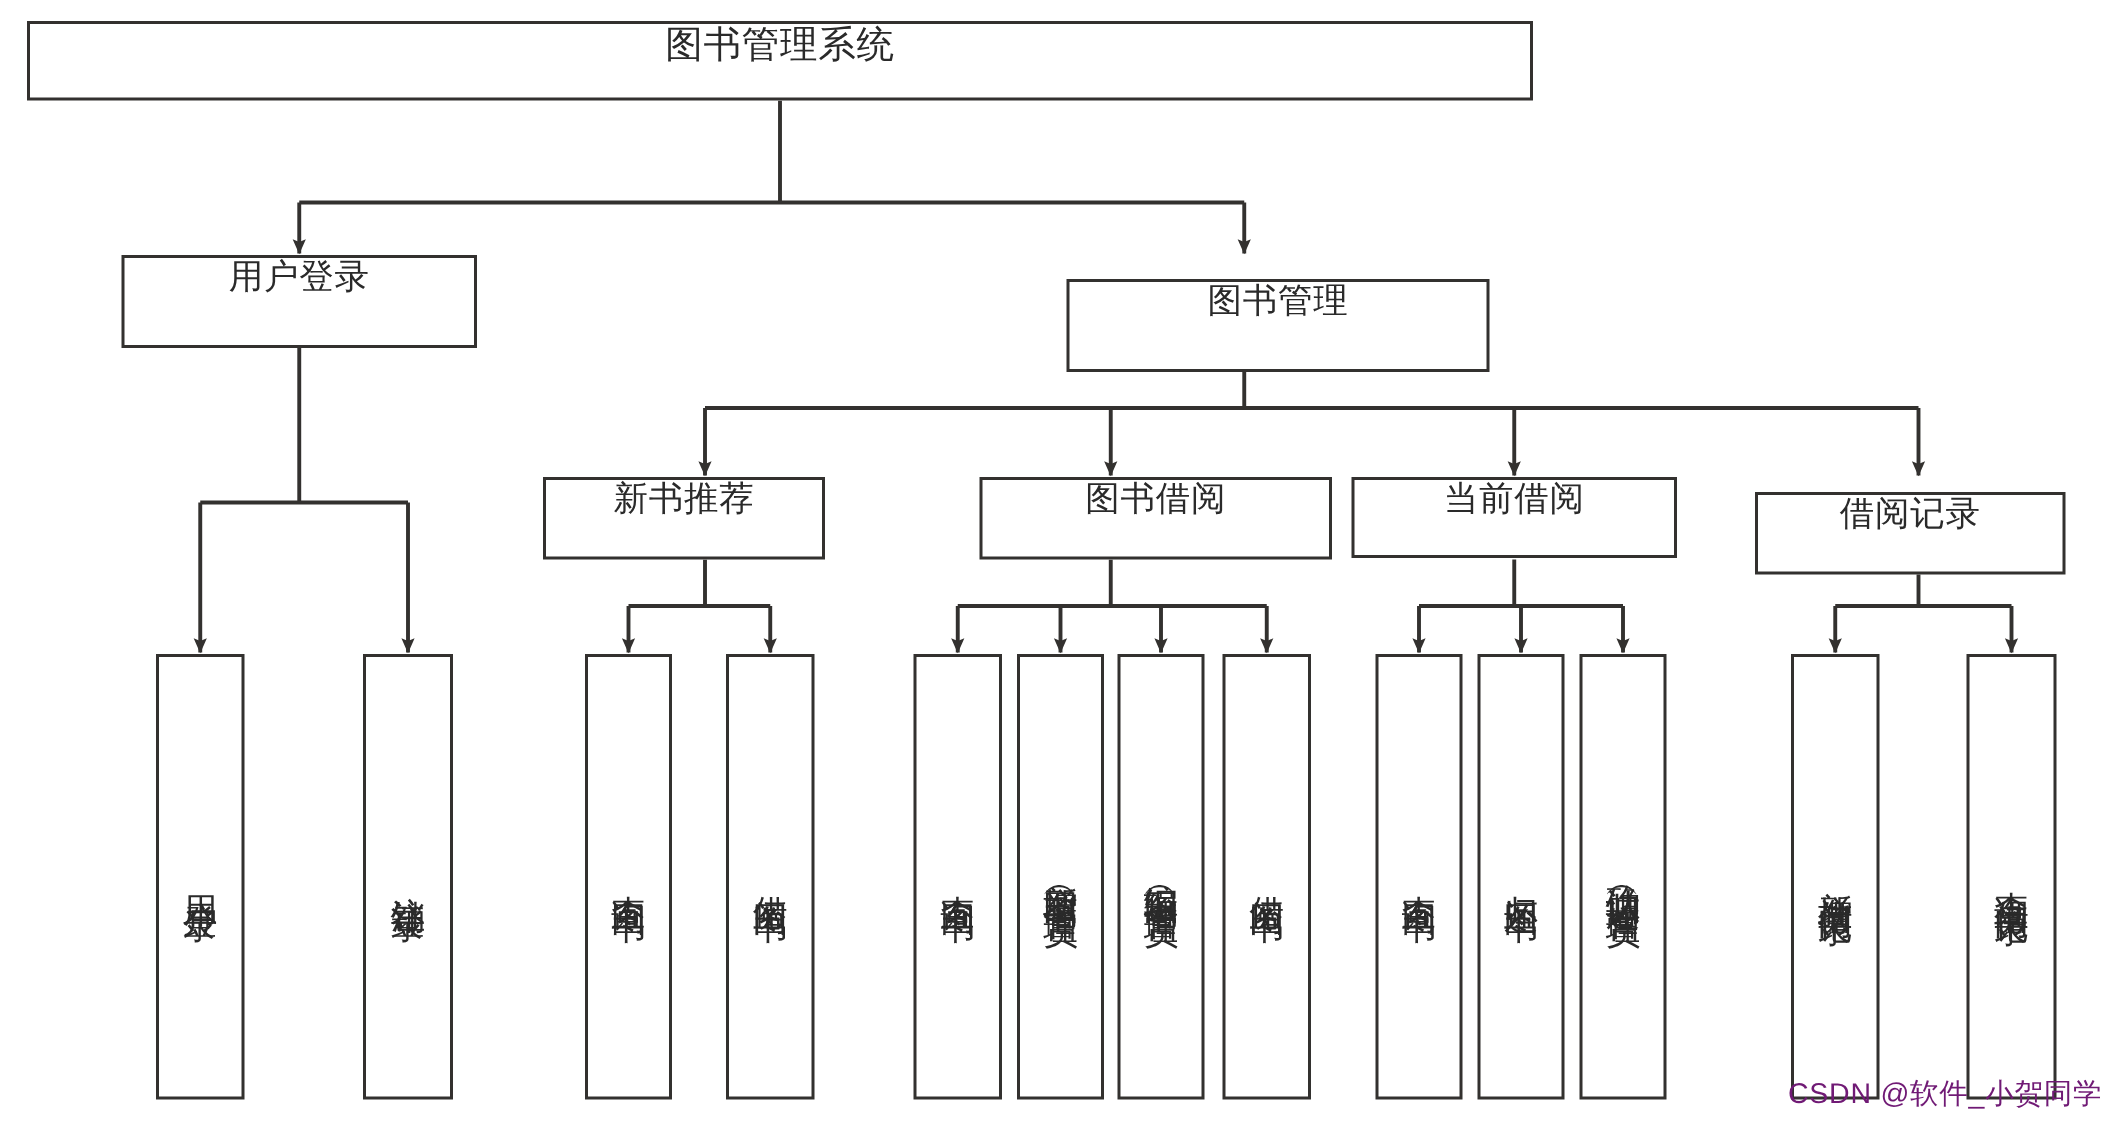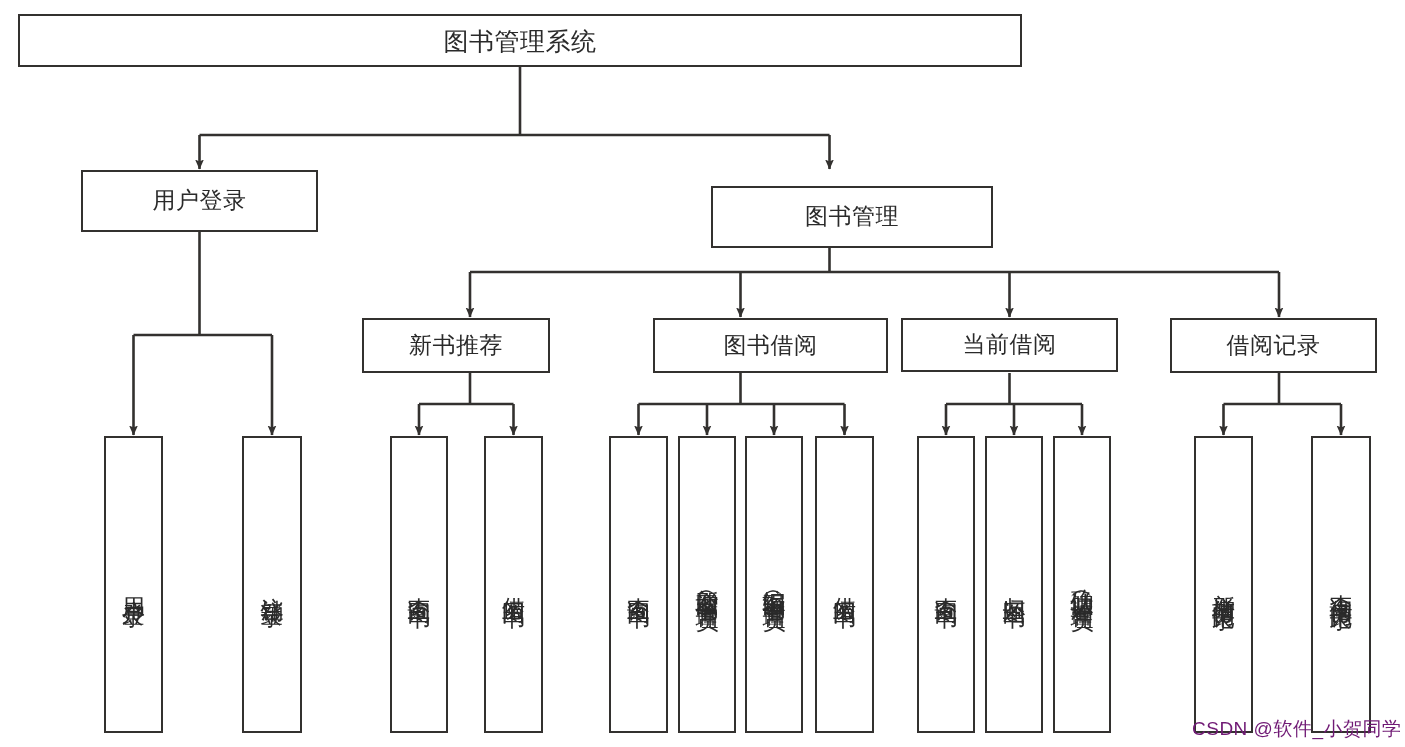--- a/index.html
+++ b/index.html
@@ -24,21 +24,21 @@
     width: 1405px;
     height: 747px;
     pointer-events: none;
   }
   .node {
     position: absolute;
     box-sizing: border-box;
     background: #ffffff;
     border: 2.5px solid #33312f;
     display: flex;
-    align-items: center;
+    align-items: flex-start;
     justify-content: center;
     overflow: hidden;
   }
   .node-label {
     color: #2a2a2a;
     letter-spacing: 0.5px;
     line-height: 1.12;
     white-space: nowrap;
   }
   .lvl-root .node-label { font-size: 25px; }
@@ -125,21 +125,21 @@
       </div>
       <div class="node lvl-3" style="left: 362px; top: 318px; width: 188px; height: 55px;">
         <span class="node-label">新书推荐</span>
       </div>
       <div class="node lvl-3" style="left: 653px; top: 318px; width: 235px; height: 55px;">
         <span class="node-label">图书借阅</span>
       </div>
       <div class="node lvl-3" style="left: 901px; top: 318px; width: 217px; height: 54px;">
         <span class="node-label">当前借阅</span>
       </div>
-      <div class="node lvl-3" style="left: 1170px; top: 318px; width: 207px; height: 55px;">
+      <div class="node lvl-3" style="left: 1170px; top: 328px; width: 207px; height: 55px;">
         <span class="node-label">借阅记录</span>
       </div>
       <div class="node leaf" style="left: 104px; top: 436px; width: 59px; height: 297px;">
         <span class="node-label">用户登录</span>
       </div>
       <div class="node leaf" style="left: 242px; top: 436px; width: 60px; height: 297px;">
         <span class="node-label">注销登录</span>
       </div>
       <div class="node leaf" style="left: 390px; top: 436px; width: 58px; height: 297px;">
         <span class="node-label">查询图书</span>

